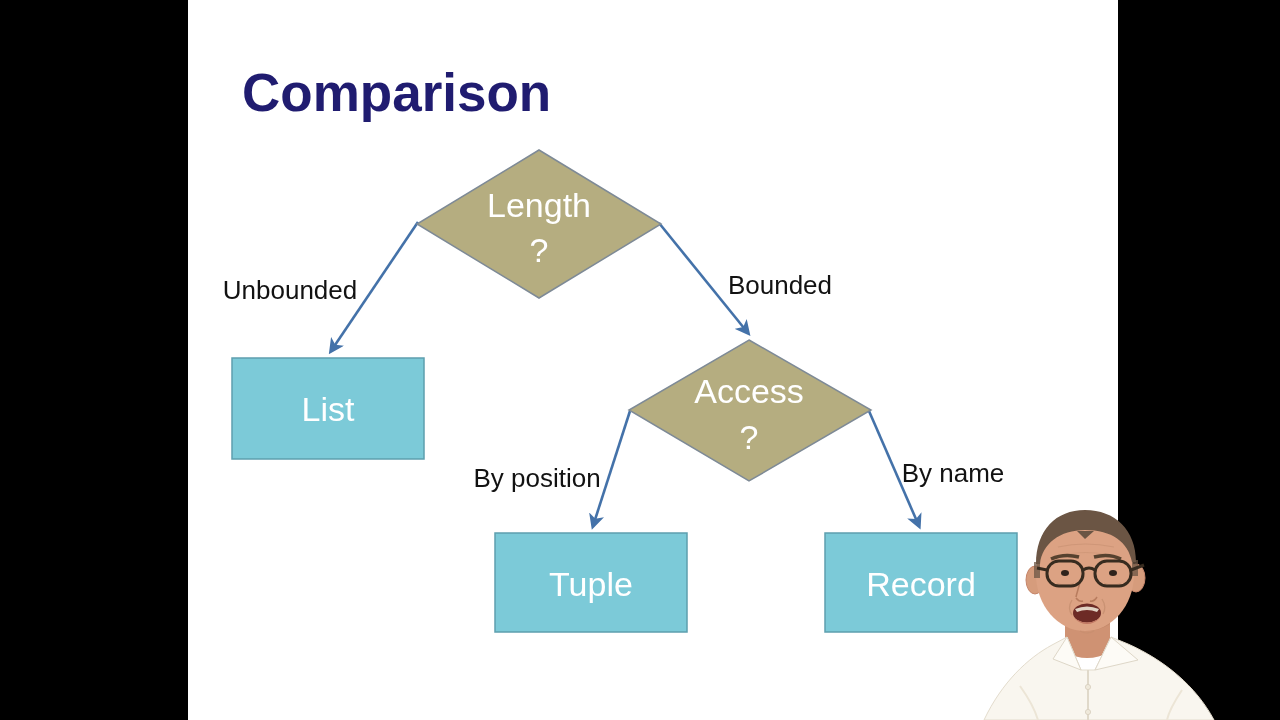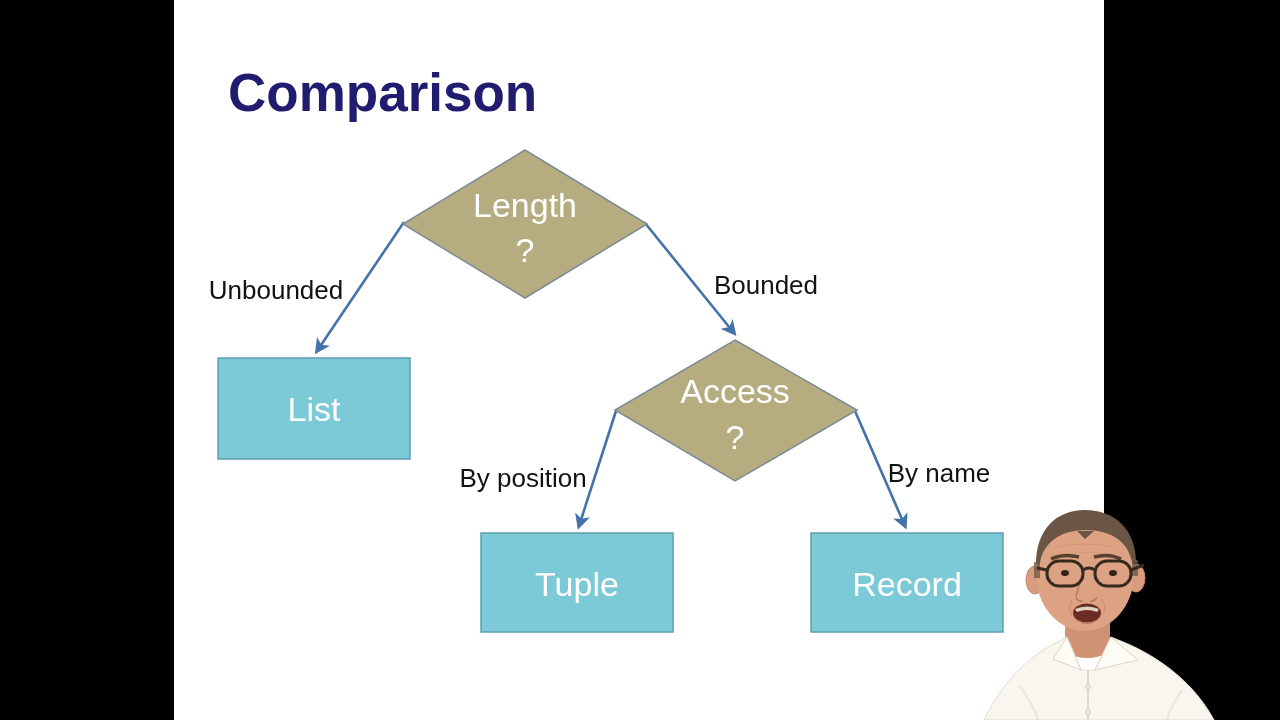--- a/index.html
+++ b/index.html
@@ -20,21 +20,21 @@
   .letterbox {
     position: absolute;
     top: 0;
     height: 720px;
     background: #000000;
   }
   .letterbox.left  { left: 0; width: 176px; }
   .letterbox.right { left: 1106px; width: 174px; }
   .slide {
     position: absolute;
-    left: 174px;
+    left: 188px;
     top: 0;
     width: 930px;
     height: 720px;
     background: #ffffff;
   }
   .slide svg.diagram {
     position: absolute;
     left: 0;
     top: 0;
     width: 930px;

